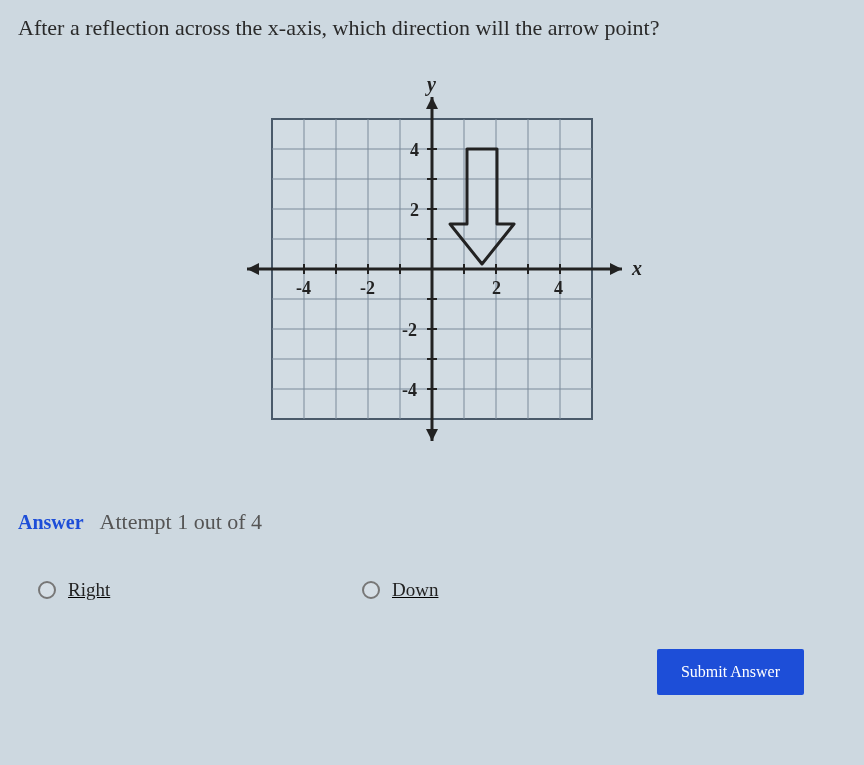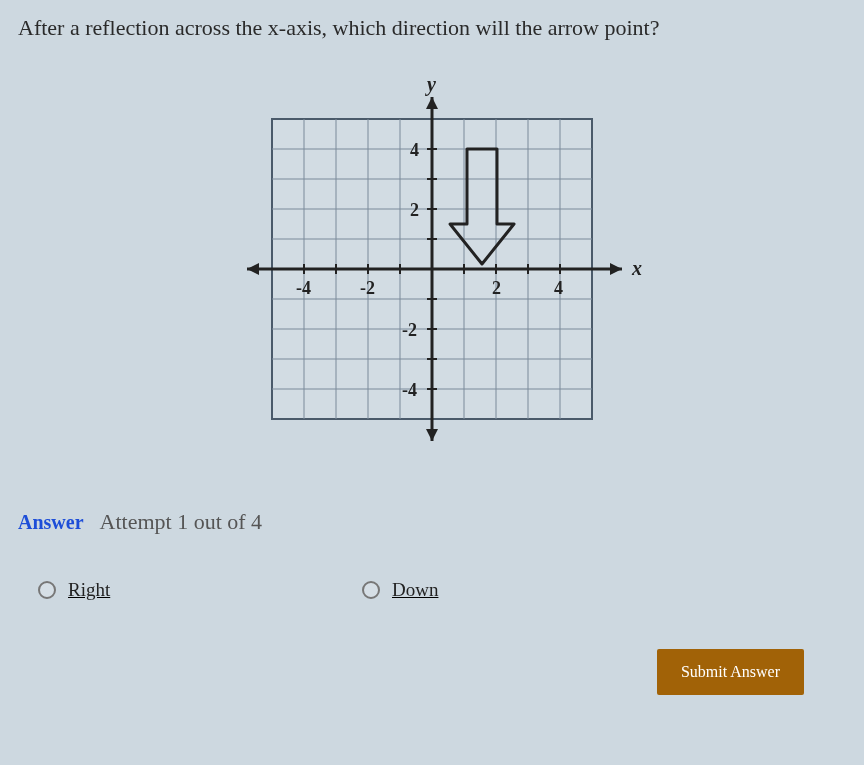--- a/index.html
+++ b/index.html
@@ -72,21 +72,21 @@
       flex-shrink: 0;
     }
     .option-label {
       font-size: 19px;
       color: #222;
     }
     .submit-btn {
       position: absolute;
       right: 60px;
       bottom: 70px;
-      background: #a16207;
+      background: #1d4ed8;
       color: #fff;
       border: none;
       padding: 14px 24px;
       font-size: 16px;
       font-family: Georgia, serif;
       cursor: pointer;
       border-radius: 2px;
     }
   </style>
 </head>

